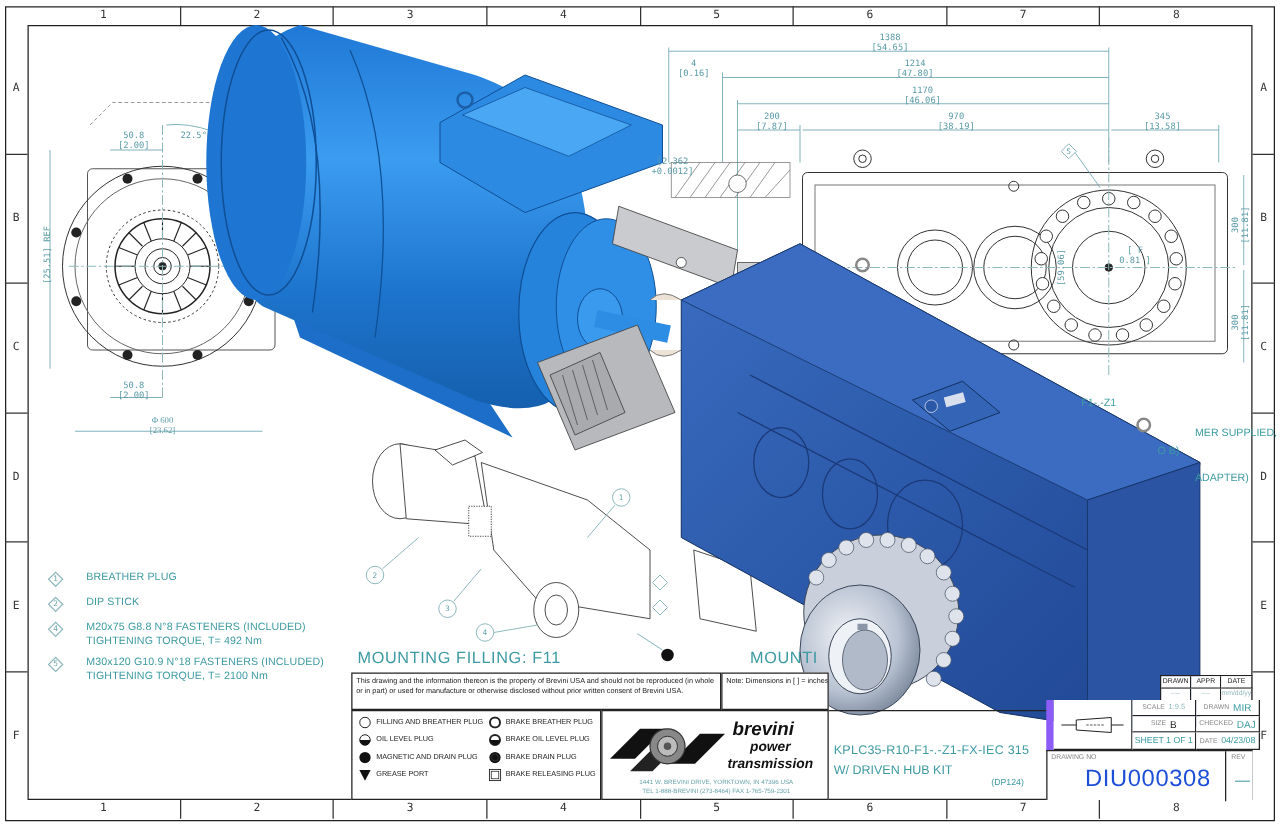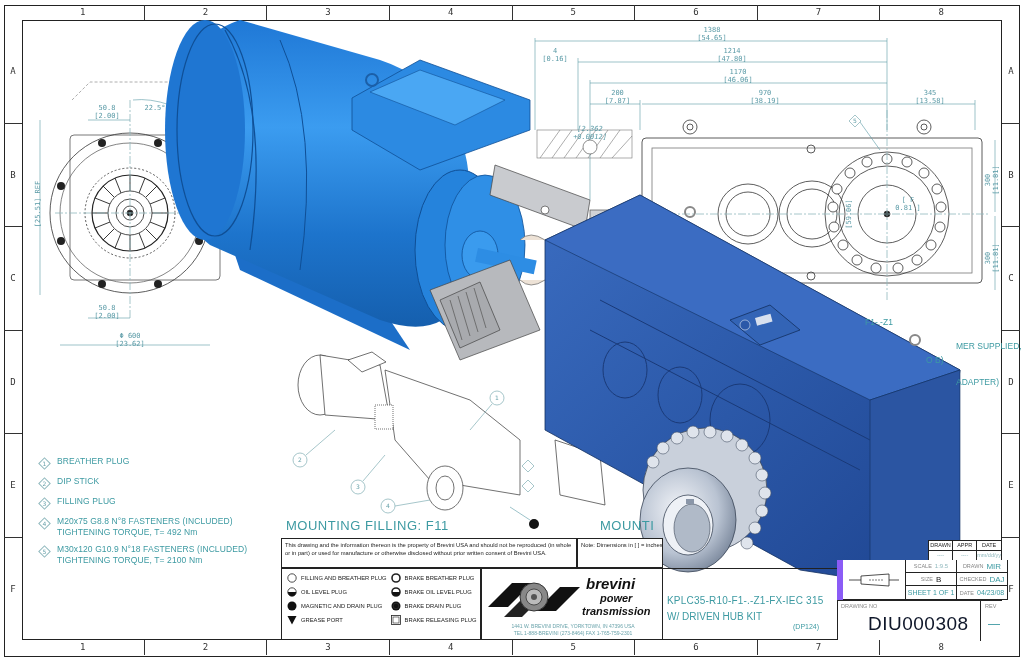--- a/index.html
+++ b/index.html
@@ -15,21 +15,21 @@
   .zone-cell:last-child { border-right: none; }
   .zone-col { position: absolute; top: 20px; width: 18px; height: 620px; display: flex; flex-direction: column; }
   .zone-col.left { left: 4px; }
   .zone-col.right { left: 1002px; }
   .zone-vcell { flex: 1; border-bottom: 1px solid #333; font: 9px "DejaVu Sans Mono", monospace; color: #333; display: flex; align-items: center; justify-content: center; }
   .zone-vcell:last-child { border-bottom: none; }
 
   .dim-text { position: absolute; font: 7px "DejaVu Sans Mono", monospace; color: #5a9aa6; text-align: center; line-height: 8px; }
 
   .notes { position: absolute; left: 38px; top: 456px; width: 240px; }
-  .note-item { display: flex; align-items: flex-start; margin-bottom: 6px; }
+  .note-item { display: flex; align-items: flex-start; margin-bottom: 6px; gap: 12px; }
   .note-diamond { width: 13px; height: 13px; margin-right: 6px; margin-top: 1px; position: relative; flex: none; }
   .note-diamond .d { position: absolute; left: 2px; top: 2px; width: 9px; height: 9px; border: 1px solid #8fb8bd; transform: rotate(45deg); background: #fff; }
   .note-diamond .n { position: absolute; left: 0; top: 0; width: 13px; height: 13px; font: 6px "DejaVu Sans", sans-serif; color: #6aa3ab; text-align: center; line-height: 13px; }
   .note-text { font: 8.5px "Liberation Sans", sans-serif; color: #3d9aa2; line-height: 11px; letter-spacing: 0.1px; }
 
   .mount-title { position: absolute; left: 286px; top: 518px; font: 13px "Liberation Sans", sans-serif; color: #3d9aa2; letter-spacing: 0.5px; }
   .mount-title-2 { position: absolute; left: 600px; top: 518px; font: 13px "Liberation Sans", sans-serif; color: #3d9aa2; letter-spacing: 0.5px; }
 
   .tb { position: absolute; border: 1.2px solid #222; background: #fff; }
   .prop-box { left: 281px; top: 538px; width: 296px; height: 30px; padding: 2px 3px; font: 5.8px "Liberation Sans", sans-serif; color: #222; line-height: 8px; }
@@ -55,21 +55,21 @@
   .rev-table .v { color: #8fb8bd; }
 
   .info-grid { position: absolute; left: 837px; top: 560px; width: 165px; height: 40px; border-left: 6px solid #8b5cf6; display: grid; grid-template-columns: 63px 51px 51px; grid-template-rows: 13px 13px 14px; }
   .info-grid > div { border-right: 1px solid #222; border-bottom: 1px solid #222; display: flex; align-items: center; justify-content: center; background: #fff; }
   .lbl { font: 5.5px "Liberation Sans", sans-serif; color: #888; margin-right: 3px; }
   .val { font: 8px "Liberation Sans", sans-serif; color: #3d9aa2; }
   .taper { grid-row: 1 / 4; }
 
   .dwg-box { position: absolute; left: 837px; top: 600px; width: 165px; height: 40px; border-left: 1px solid #222; border-top: 1px solid #222; background: #fff; }
   .dwg-lbl { position: absolute; left: 3px; top: 2px; font: 5.5px "Liberation Sans", sans-serif; color: #888; }
-  .dwg-no { position: absolute; left: 30px; top: 12px; font: 19px "Liberation Sans", sans-serif; color: #0f172a; letter-spacing: 0.5px; }
+  .dwg-no { position: absolute; left: 30px; top: 12px; font: 19px "Liberation Sans", sans-serif; color: #1d4ed8; letter-spacing: 0.5px; }
   .rev-col { position: absolute; left: 142px; top: 0; width: 23px; height: 40px; border-left: 1px solid #222; }
   .rev-lbl { position: absolute; left: 4px; top: 2px; font: 5.5px "Liberation Sans", sans-serif; color: #888; }
   .rev-val { position: absolute; left: 7px; top: 16px; font: 12px "Liberation Sans", sans-serif; color: #3d9aa2; }
 
   .callout-text { position: absolute; font: 8.5px "Liberation Sans", sans-serif; color: #3d9aa2; white-space: nowrap; }
 
   svg.layer { position: absolute; left: 0; top: 0; }
 </style>
 </head>
 <body>
@@ -381,32 +381,32 @@
     <div>[7.87]</div>
   </div>
   <div class="dim-text" style="left:745px;top:89px;width:40px;">
     <div>970</div>
     <div>[38.19]</div>
   </div>
   <div class="dim-text" style="left:910px;top:89px;width:40px;">
     <div>345</div>
     <div>[13.58]</div>
   </div>
-  <div class="dim-text" style="left:560px;top:125px;width:60px;font-style:italic;">[2.362 +0.0012]</div>
+  <div class="dim-text" style="left:508px;top:125px;width:60px;">[2.362 +0.0012]</div>
   <div class="dim-text" style="left:92px;top:104px;width:30px;">
     <div>50.8</div>
     <div>[2.00]</div>
   </div>
   <div class="dim-text" style="left:92px;top:304px;width:30px;">
     <div>50.8</div>
     <div>[2.00]</div>
   </div>
   <div class="dim-text" style="left:143px;top:104px;width:24px;">22.5°</div>
   <div class="dim-text" style="left:8px;top:200px;width:60px;transform:rotate(-90deg);">[25.51] REF</div>
-  <div class="dim-text" style="left:110px;top:332px;width:40px;">
+  <div class="dim-text" style="left:110px;top:332px;width:40px;font-family:Liberation Serif, serif;">
     <div>Φ 600</div>
     <div>[23.62]</div>
   </div>
   <div class="dim-text" style="left:972px;top:172px;width:40px;transform:rotate(-90deg);">
     <span>300</span>
     <span>[11.81]</span>
   </div>
   <div class="dim-text" style="left:972px;top:250px;width:40px;transform:rotate(-90deg);">
     <span>300</span>
     <span>[11.81]</span>
@@ -426,27 +426,20 @@
           <div class="n">1</div>
         </div>
       <div class="note-text">BREATHER PLUG</div>
     </div>
     <div class="note-item">
       <div class="note-diamond">
           <div class="d"></div>
           <div class="n">2</div>
         </div>
       <div class="note-text">DIP STICK</div>
-    </div>
-    <div class="note-item">
-      <div class="note-diamond">
-          <div class="d"></div>
-          <div class="n">3</div>
-        </div>
-      <div class="note-text">FILLING PLUG</div>
     </div>
     <div class="note-item">
       <div class="note-diamond">
           <div class="d"></div>
           <div class="n">4</div>
         </div>
       <div>
         <div class="note-text">M20x75 G8.8 N°8 FASTENERS (INCLUDED)</div>
         <div class="note-text">TIGHTENING TORQUE, T= 492 Nm</div>
       </div>

